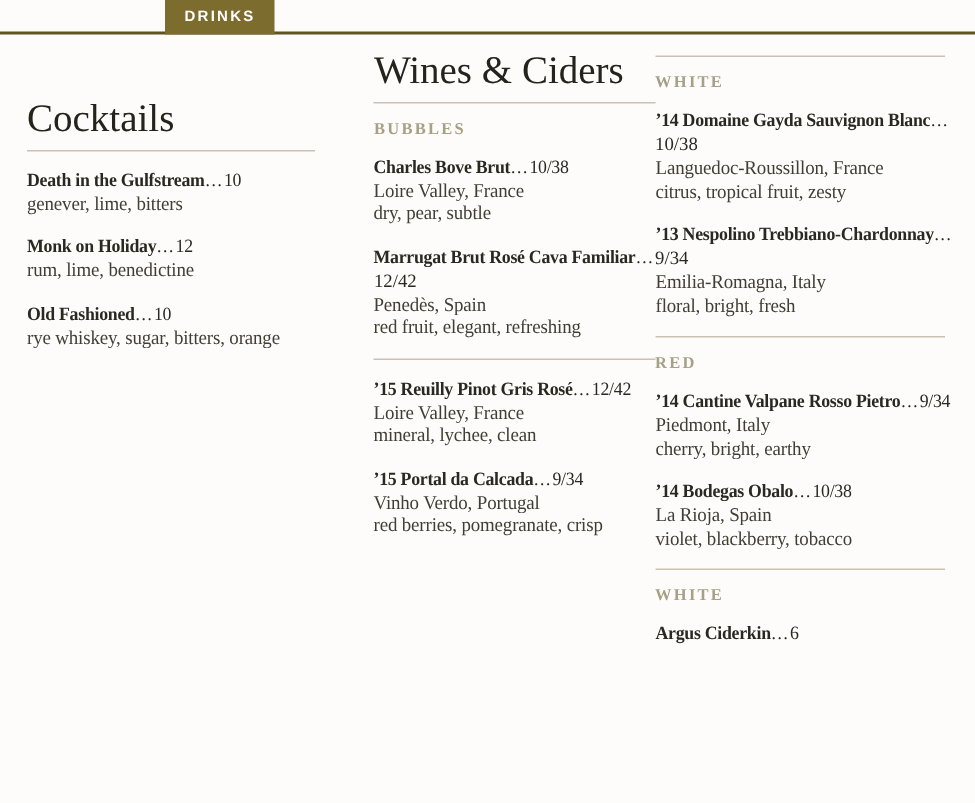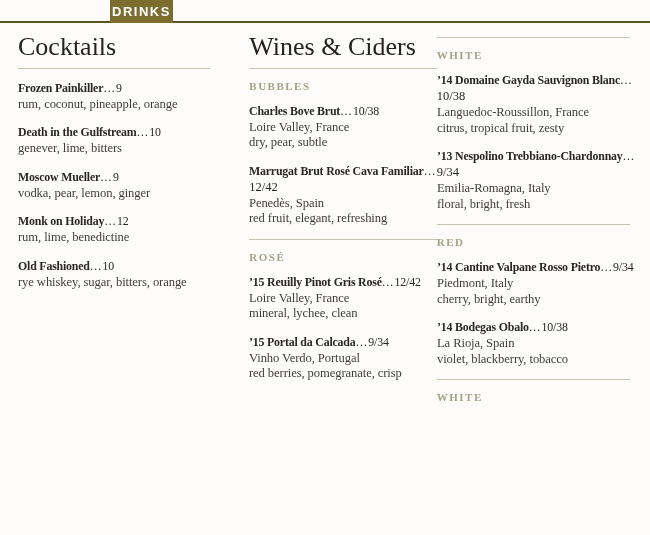--- a/index.html
+++ b/index.html
@@ -13,36 +13,36 @@
   .header {
     position: relative;
     height: 23px;
     border-bottom: 2px solid var(--top-rule, #5e5322);
   }
   .drinks-tab {
     position: absolute;
     left: 110px; top: 0;
     height: 23px;
     display: flex; align-items: center;
-    padding: 0 2px;
+    padding: 0 13px;
     background: var(--tab-bg, #7c6d2e);
     color: var(--tab-text, #ffffff);
     font-family: "Liberation Sans", sans-serif;
-    font-size: 13px; font-weight: bold;
+    font-size: 10px; font-weight: bold;
     letter-spacing: 1.5px;
     cursor: pointer;
   }
   
   .menu {
     display: flex;
     justify-content: space-between;
     padding: 10px 20px 0 18px;
   }
   .column { min-width: 0; }
-  .column.c0 { width: 195px; }
+  .column.c0 { width: 195px; margin-top: 32px; }
   .column.c1 { width: 190px; margin-left: 39px; }
   .column.c2 { width: 196px; }
   .col-heading {
     font-family: "Liberation Serif", serif;
     font-weight: normal;
     font-size: 26px;
     line-height: 1.1;
     color: var(--heading, #26231d);
     margin: 0 0 6px 0;
   }
@@ -94,30 +94,22 @@
 
 <div class="header">
   <div class="drinks-tab">DRINKS</div>
 </div>
 
 <main class="menu" id="menu-root">
     <section class="column c0">
       <h2 class="col-heading">Cocktails</h2>
       <hr class="divider">
       <div class="item">
-        <div class="item-title"><span class="item-name">Frozen Painkiller</span><span class="item-dots">…</span><span class="item-price">9</span></div>
-        <div class="item-desc">rum, coconut, pineapple, orange</div>
-      </div>
-      <div class="item">
         <div class="item-title"><span class="item-name">Death in the Gulfstream</span><span class="item-dots">…</span><span class="item-price">10</span></div>
         <div class="item-desc">genever, lime, bitters</div>
-      </div>
-      <div class="item">
-        <div class="item-title"><span class="item-name">Moscow Mueller</span><span class="item-dots">…</span><span class="item-price">9</span></div>
-        <div class="item-desc">vodka, pear, lemon, ginger</div>
       </div>
       <div class="item">
         <div class="item-title"><span class="item-name">Monk on Holiday</span><span class="item-dots">…</span><span class="item-price">12</span></div>
         <div class="item-desc">rum, lime, benedictine</div>
       </div>
       <div class="item">
         <div class="item-title"><span class="item-name">Old Fashioned</span><span class="item-dots">…</span><span class="item-price">10</span></div>
         <div class="item-desc">rye whiskey, sugar, bitters, orange</div>
       </div>
     </section>
@@ -130,21 +122,20 @@
         <div class="item-desc">Loire Valley, France</div>
         <div class="item-desc">dry, pear, subtle</div>
       </div>
       <div class="item">
         <div class="item-title"><span class="item-name">Marrugat Brut Rosé Cava Familiar</span><span class="item-dots">…</span></div>
         <div class="item-price-line">12/42</div>
         <div class="item-desc">Penedès, Spain</div>
         <div class="item-desc">red fruit, elegant, refreshing</div>
       </div>
       <hr class="divider">
-      <div class="section-label">ROSÉ</div>
       <div class="item">
         <div class="item-title"><span class="item-name">’15 Reuilly Pinot Gris Rosé</span><span class="item-dots">…</span><span class="item-price">12/42</span></div>
         <div class="item-desc">Loire Valley, France</div>
         <div class="item-desc">mineral, lychee, clean</div>
       </div>
       <div class="item">
         <div class="item-title"><span class="item-name">’15 Portal da Calcada</span><span class="item-dots">…</span><span class="item-price">9/34</span></div>
         <div class="item-desc">Vinho Verdo, Portugal</div>
         <div class="item-desc">red berries, pomegranate, crisp</div>
       </div>
@@ -171,14 +162,17 @@
         <div class="item-desc">Piedmont, Italy</div>
         <div class="item-desc">cherry, bright, earthy</div>
       </div>
       <div class="item">
         <div class="item-title"><span class="item-name">’14 Bodegas Obalo</span><span class="item-dots">…</span><span class="item-price">10/38</span></div>
         <div class="item-desc">La Rioja, Spain</div>
         <div class="item-desc">violet, blackberry, tobacco</div>
       </div>
       <hr class="divider">
       <div class="section-label">WHITE</div>
+      <div class="item">
+        <div class="item-title"><span class="item-name">Argus Ciderkin</span><span class="item-dots">…</span><span class="item-price">6</span></div>
+      </div>
     </section>
   </main>
 
 </body></html>

